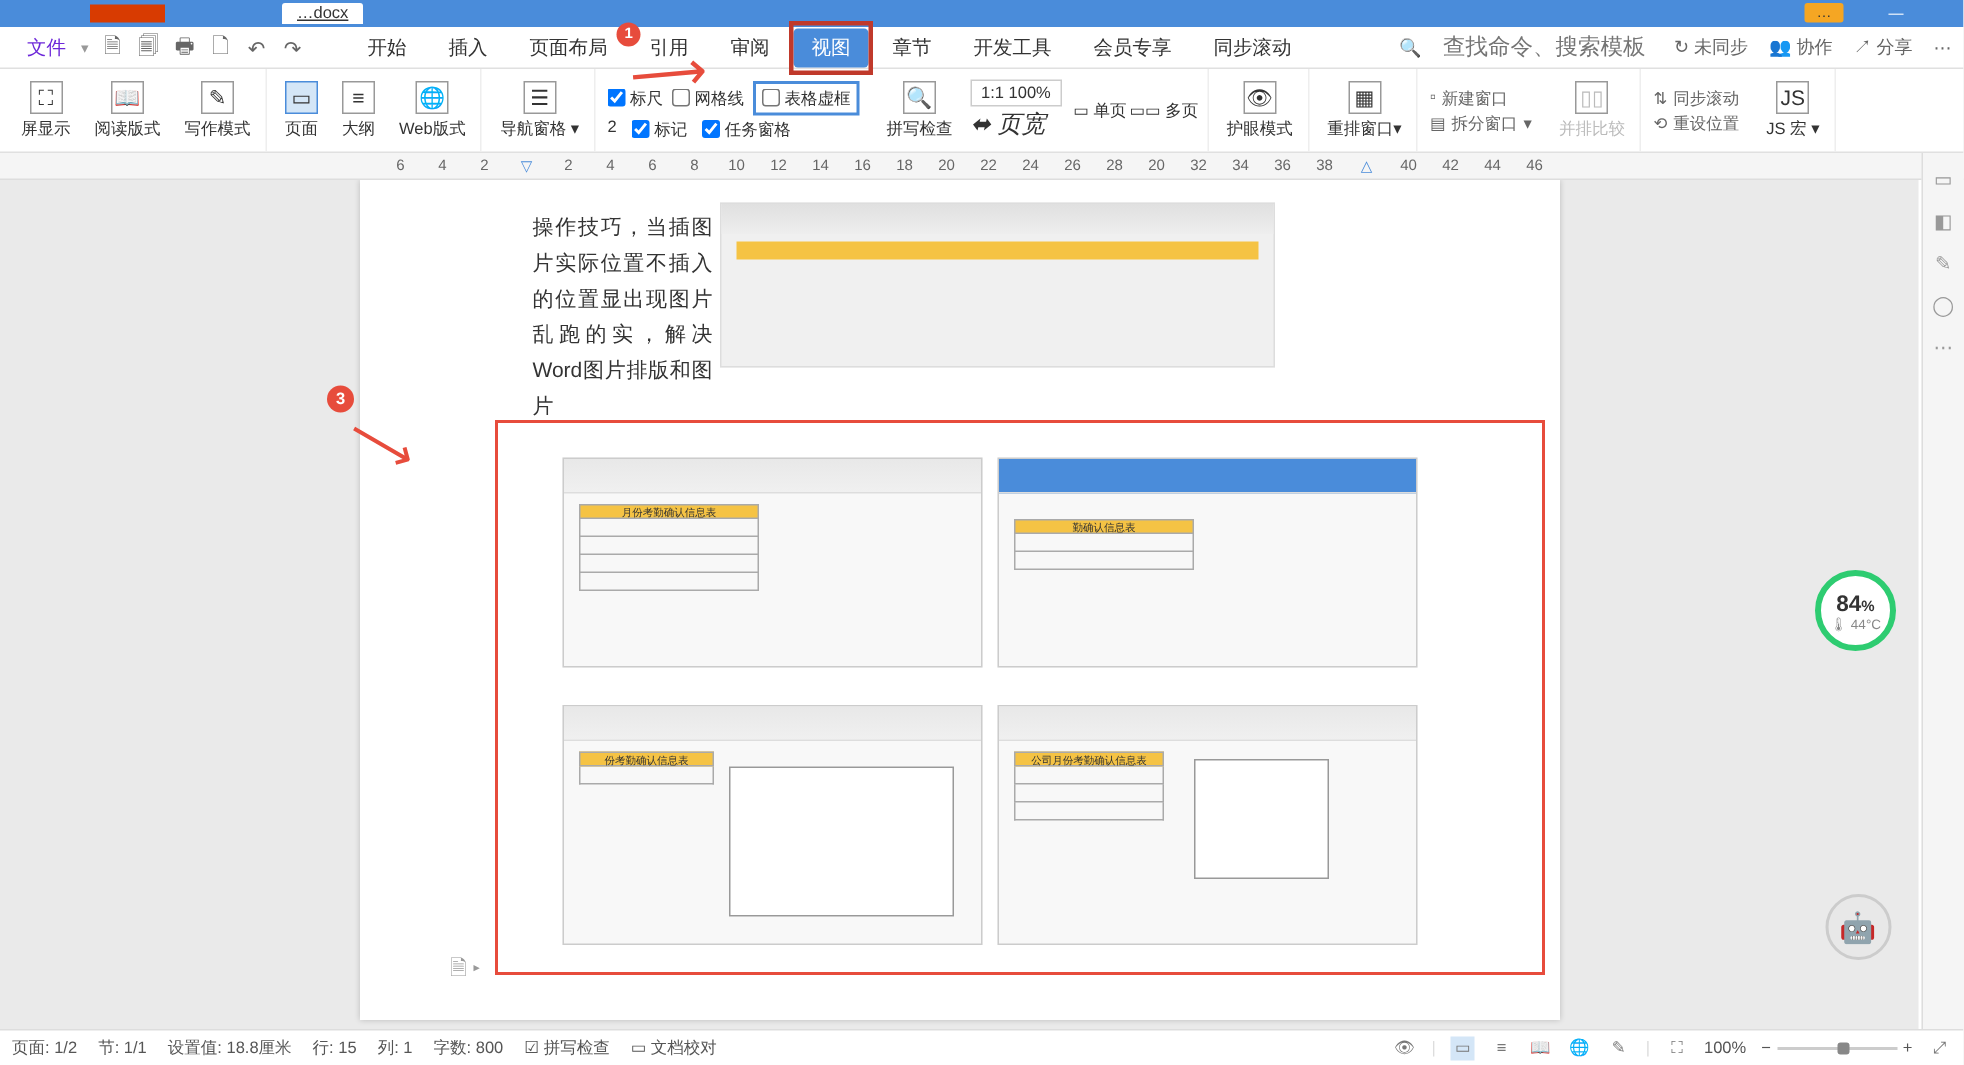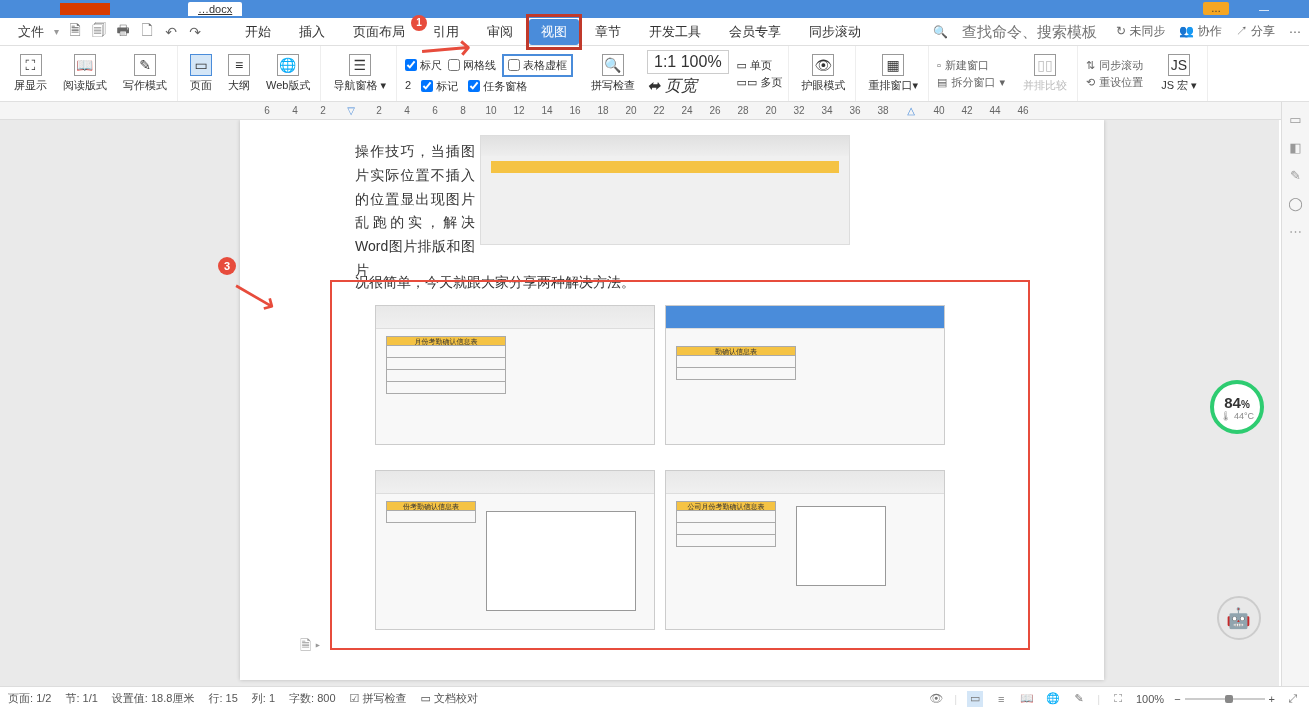--- a/index.html
+++ b/index.html
@@ -5,21 +5,21 @@
     * { margin: 0; padding: 0; box-sizing: border-box; font-family: "Microsoft YaHei", sans-serif; }
     body { background: #fff; font-size: 12px; color: #333; overflow: hidden; width: 1309px; height: 710px; position: relative; }
     
     
     .titlebar { height: 18px; background: #4a8cda; display: flex; align-items: center; padding: 0 8px; }
     .titlebar .tab-doc { background: #fff; color: #333; padding: 1px 10px; font-size: 11px; border-radius: 2px 2px 0 0; margin-left: 180px; text-decoration: underline; }
     .titlebar .logo-red { width: 50px; height: 12px; background: #d83b01; margin-left: 50px; position: absolute; left: 10px; }
     
     
     .menubar { height: 28px; display: flex; align-items: center; border-bottom: 1px solid #e0e0e0; padding: 0 8px; }
-    .menubar .file-btn { color: #404040; padding: 4px 10px; cursor: pointer; font-size: 13px; }
+    .menubar .file-btn { color: #6d28d9; padding: 4px 10px; cursor: pointer; font-size: 13px; }
     .menubar .qat { display: flex; gap: 8px; margin-left: 8px; }
     .menubar .qat-icon { width: 16px; height: 16px; display: flex; align-items: center; justify-content: center; color: #666; cursor: pointer; font-size: 14px; }
     .menubar .tabs { display: flex; gap: 4px; margin-left: 30px; }
     .menubar .tab { padding: 4px 12px; cursor: pointer; font-size: 13px; position: relative; }
     .menubar .tab.active { background: #4a8cda; color: #fff; border-radius: 3px; }
     .menubar .tab-highlight { border: 3px solid #c0392b; position: absolute; top: -5px; left: -3px; right: -3px; bottom: -5px; pointer-events: none; }
     .menubar .right-area { margin-left: auto; display: flex; gap: 14px; align-items: center; color: #666; }
     .menubar .search-input { border: none; background: transparent; font-size: 15px; width: 140px; }
     .menubar .badge-num { position: absolute; width: 16px; height: 16px; background: #e74c3c; color: #fff; border-radius: 50%; font-size: 10px; display: flex; align-items: center; justify-content: center; font-weight: bold; }
     
@@ -28,32 +28,32 @@
     .ribbon-group { display: flex; flex-direction: column; align-items: center; padding: 2px 6px; border-right: 1px solid #eee; height: 100%; justify-content: center; }
     .ribbon-group.row { flex-direction: row; gap: 8px; }
     .ribbon-btn { display: flex; flex-direction: column; align-items: center; gap: 2px; cursor: pointer; padding: 2px 4px; }
     .ribbon-btn .icn { width: 22px; height: 22px; border: 1px solid #999; display: flex; align-items: center; justify-content: center; font-size: 14px; }
     .ribbon-btn .lbl { font-size: 11px; white-space: nowrap; }
     .ribbon-btn.active .icn { background: #d4e6f7; border-color: #4a8cda; }
     .ribbon-checks { display: flex; flex-direction: column; gap: 2px; font-size: 11px; padding: 2px 6px; }
     .ribbon-checks label { display: flex; align-items: center; gap: 3px; white-space: nowrap; }
     .ribbon-checks input[type=checkbox] { width: 12px; height: 12px; }
     .check-highlight { border: 2px solid #4a8cda; padding: 2px 4px; }
-    .ribbon .zoom-box { border: 1px solid #ccc; padding: 2px 6px; font-size: 16px; }
+    .ribbon .zoom-box { border: 1px solid #ccc; padding: 2px 6px; font-size: 11px; }
     .ribbon-right-group { display: flex; flex-direction: column; gap: 2px; font-size: 11px; padding: 2px 6px; }
     .ribbon-right-item { display: flex; align-items: center; gap: 4px; color: #666; white-space: nowrap; }
     .gray { color: #bbb; }
     
     
     .ruler { height: 18px; background: #f5f5f5; border-bottom: 1px solid #ddd; display: flex; align-items: center; padding-left: 260px; gap: 14px; font-size: 10px; color: #666; }
     .ruler span { width: 14px; text-align: center; }
     
     
     .doc-area { position: absolute; top: 120px; bottom: 24px; left: 0; right: 30px; background: #eaeaea; overflow: hidden; }
-    .page { position: absolute; left: 240px; top: 0; width: 864px; background: #fff; min-height: 560px; box-shadow: 0 0 4px rgba(0,0,0,0.2); padding: 20px 30px; }
+    .page { position: absolute; left: 240px; top: 0; width: 800px; background: #fff; min-height: 560px; box-shadow: 0 0 4px rgba(0,0,0,0.2); padding: 20px 30px; }
     .page-icon { position: absolute; left: 300px; top: 515px; color: #999; font-size: 14px; }
     
     .doc-text-left { position: absolute; left: 115px; top: 20px; width: 120px; font-size: 14px; line-height: 1.7; text-align: justify; }
     .doc-text-right { position: absolute; left: 620px; top: 20px; width: 90px; font-size: 14px; line-height: 1.7; }
     .doc-img-top { position: absolute; left: 240px; top: 15px; width: 370px; height: 110px; background: #f0f0f0; border: 1px solid #ddd; }
     .doc-img-top::before { content: ''; position: absolute; top: 0; left: 0; right: 0; height: 20px; background: linear-gradient(#e0e0e0, #eee); }
     
     .doc-bottom-text { position: absolute; left: 115px; top: 154px; font-size: 14px; }
     
     .red-frame { position: absolute; left: 90px; top: 160px; width: 700px; height: 370px; border: 2px solid #e74c3c; }
@@ -211,21 +211,21 @@
   </div>
   <div class="ribbon-group row">
     <div class="ribbon-btn">
         <span class="icn">🔍</span>
         <span class="lbl">拼写检查</span>
       </div>
     <div style="display:flex;flex-direction:column;gap:2px;">
       <span class="zoom-box">1:1 <span>100%</span></span>
       <span style="font-size:16px;cursor:pointer;font-style:italic;">⬌ <span>页宽</span></span>
     </div>
-    <div style="display:flex;flex-direction:column;gap:2px;font-size:11px;">
+    <div style="display:flex;flex-direction:row;gap:2px;font-size:11px;">
       <span>▭ <span>单页</span></span>
       <span>▭▭ <span>多页</span></span>
     </div>
   </div>
   <div class="ribbon-group">
     <div class="ribbon-btn">
         <span class="icn">👁</span>
         <span class="lbl">护眼模式</span>
       </div>
   </div>
@@ -290,21 +290,20 @@
 
 <div class="badge3">3</div>
 <div class="annotation-arrow arrow3" style="top:265px;left:235px;z-index:10;">⟶</div>
 
 <div class="doc-area">
   <div class="page">
     <div class="doc-text-left">操作技巧，当插图片实际位置不插入的位置显出现图片乱跑的实，解决 Word图片排版和图片</div>
     <div class="doc-img-top">
       <div style="position:absolute;top:25px;left:10px;right:10px;height:12px;background:#f5c344;"></div>
     </div>
-    <div class="doc-bottom-text">况很简单，今天就跟大家分享两种解决方法。</div>
 
     <div class="red-frame"></div>
 
     <div class="screenshot ss1">
       <div class="ss-table">
           <div class="hdr">月份考勤确认信息表</div>
           <div class="row"></div>
           <div class="row"></div>
           <div class="row"></div>
           <div class="row"></div>

